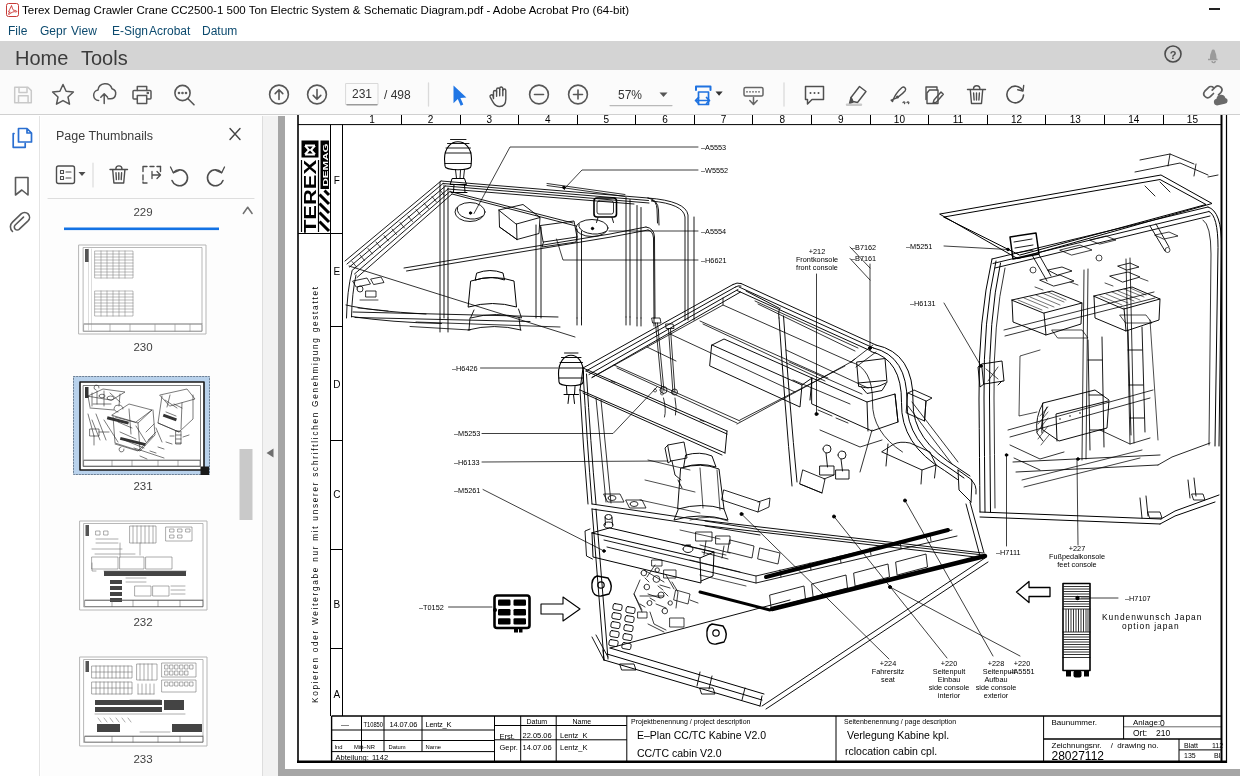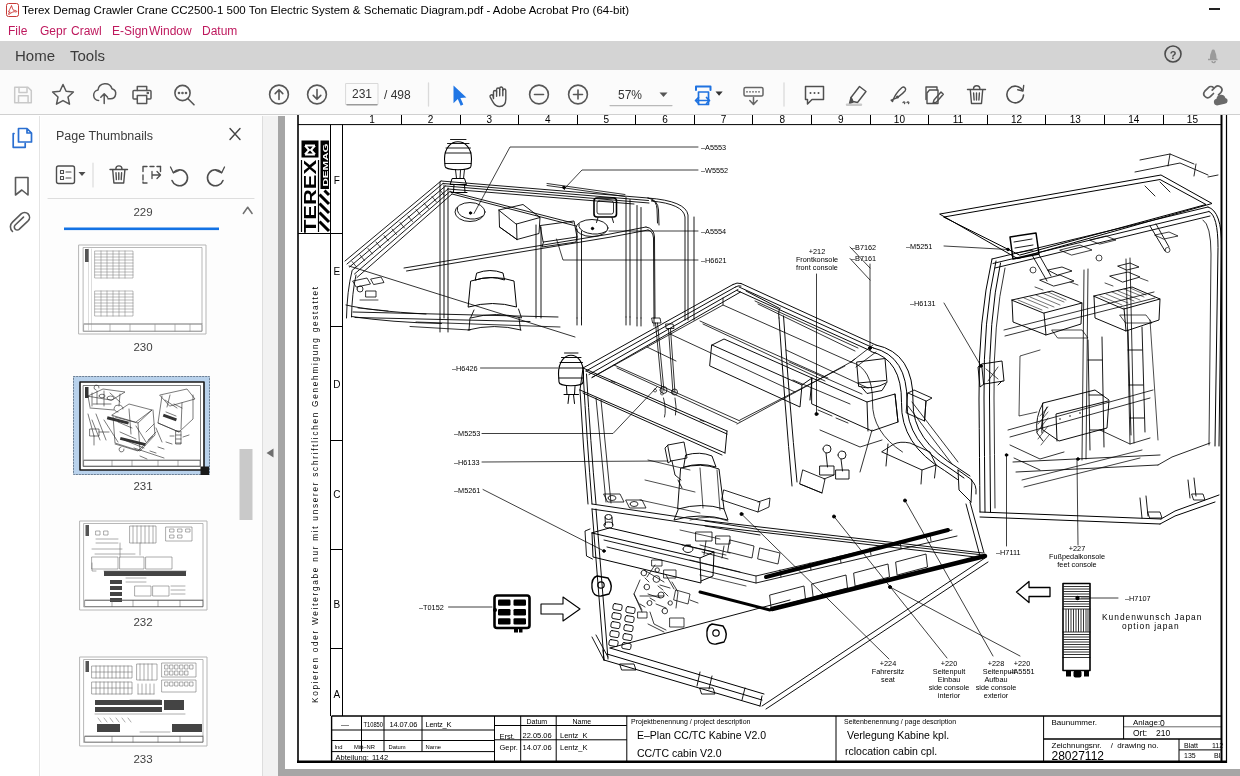--- a/index.html
+++ b/index.html
@@ -6,26 +6,26 @@
 html,body { width:1240px; height:776px; overflow:hidden; font-family:"Liberation Sans",sans-serif; }
 .abs { position:absolute; }
 #win { position:relative; width:1240px; height:692px; background:#fff; }
 
 
 #titlebar { left:0; top:0; width:1240px; height:20px; background:#fff; }
 #titletext { left:22px; top:4px; font-size:11.5px; color:#000; }
 #minbtn { left:1209px; top:8px; width:11px; height:1.6px; background:#222; }
 
 
-#menubar { left:0; top:20px; width:1240px; height:21px; background:#fff; font-size:12px; color:#be185d; }
+#menubar { left:0; top:20px; width:1240px; height:21px; background:#fff; font-size:12px; color:#0c4a6e; }
 #menubar span { position:absolute; top:4px; }
 
 
 #tabbar { left:0; top:41px; width:1240px; height:29px; background:#d4d4d4; }
-.tabtxt { position:absolute; top:6px; font-size:15px; color:#3b3b3b; }
+.tabtxt { position:absolute; top:6px; font-size:20px; color:#3b3b3b; }
 #activetab { position:absolute; left:139px; top:0; width:164px; height:29px; background:#fdfdfd; border-radius:5px 5px 0 0;margin-top:48px; }
 #tabname { position:absolute; left:24px; top:7px; font-size:13.5px; color:#323232; white-space:nowrap; letter-spacing:-0.2px; }
 #tabclose { position:absolute; left:146px; top:8px; font-size:11px; color:#333; }
 
 
 #toolbar { left:0; top:70px; width:1240px; height:45px; background:#fbfbfb; border-bottom:1px solid #d0d0d0; }
 
 
 #sidebar { left:0; top:116px; width:40px; height:660px; background:#fff; border-right:1px solid #e4e4e4; }
 #panel { left:41px; top:116px; width:221px; height:660px; background:#fdfdfd; }
@@ -42,29 +42,29 @@
   <svg class="abs" style="left:6px;top:3px" width="13" height="14" viewBox="0 0 13 14">
     <rect x="0.5" y="0.5" width="12" height="13" rx="2" fill="#fff" stroke="#c63b37"></rect>
     <path d="M2.5 9 C4 5.5 5 4 5.5 2.5 C6 4.5 6.6 6 7.6 7.4 C9 7.2 10.6 7.6 10.8 8.4 C10.9 9.2 9.2 9 8.2 8.6 C7 9 5.8 9.4 4.6 10.2 C3.6 11.4 2.8 11.8 2.4 11.3 C2.1 10.8 3.2 9.8 4.3 9.3Z" fill="none" stroke="#c9302c" stroke-width="0.9"></path>
   </svg>
   <div class="abs" id="titletext">Terex Demag Crawler Crane CC2500-1 500 Ton Electric System &amp; Schematic Diagram.pdf - Adobe Acrobat Pro (64-bit)</div>
   <div class="abs" id="minbtn"></div>
 
   <div class="abs" id="menubar">
     <span style="left:8px">File</span>
     <span style="left:40px">Gepr</span>
-    <span style="left:71px">Crawl</span>
+    <span style="left:71px">View</span>
     <span style="left:112px">E-Sign</span>
-    <span style="left:149px">Window</span>
+    <span style="left:149px">Acrobat</span>
     <span style="left:202px">Datum</span>
   </div>
 
   <div class="abs" id="tabbar">
     <span class="tabtxt" style="left:15px">Home</span>
-    <span class="tabtxt" style="left:70px">Tools</span>
+    <span class="tabtxt" style="left:81px">Tools</span>
     <div id="activetab">
         <span id="tabname">Terex Demag Crawl...</span>
         <span id="tabclose">✕</span>
       </div>
   </div>
   <svg class="abs" style="left:1150px;top:41px" width="90" height="29" viewBox="0 0 90 29">
     <circle cx="23" cy="13" r="8" fill="none" stroke="#4c4c4c" stroke-width="1.6"></circle>
     <text x="23" y="17.5" font-size="11" fill="#4c4c4c" text-anchor="middle" font-weight="bold">?</text>
     <path d="M60 18 c0-6 1-5 1.5-8 a1.8 1.8 0 0 1 3.5 0 c0.5 3 1.5 2 1.5 8 z" fill="#9b9b9b"></path>
     <path d="M58 18.5 h9.5 M62 20 a1.6 1.6 0 0 0 3.2 0" fill="none" stroke="#9b9b9b" stroke-width="1.4"></path>

